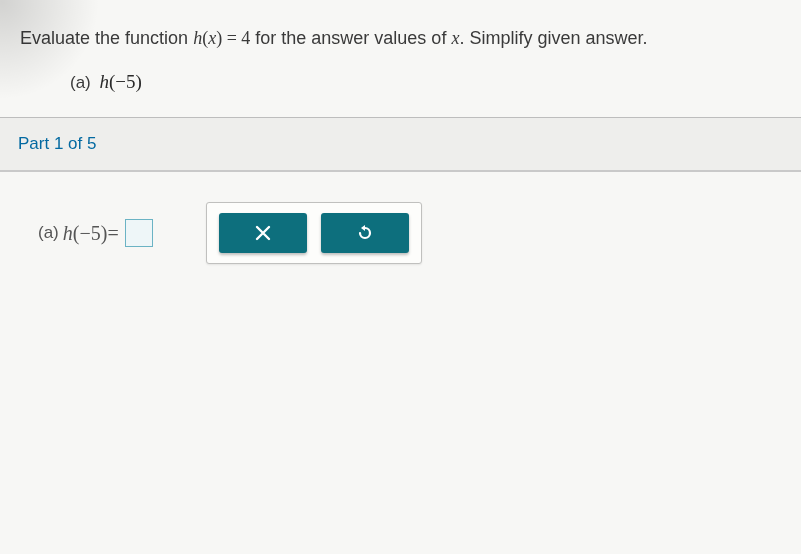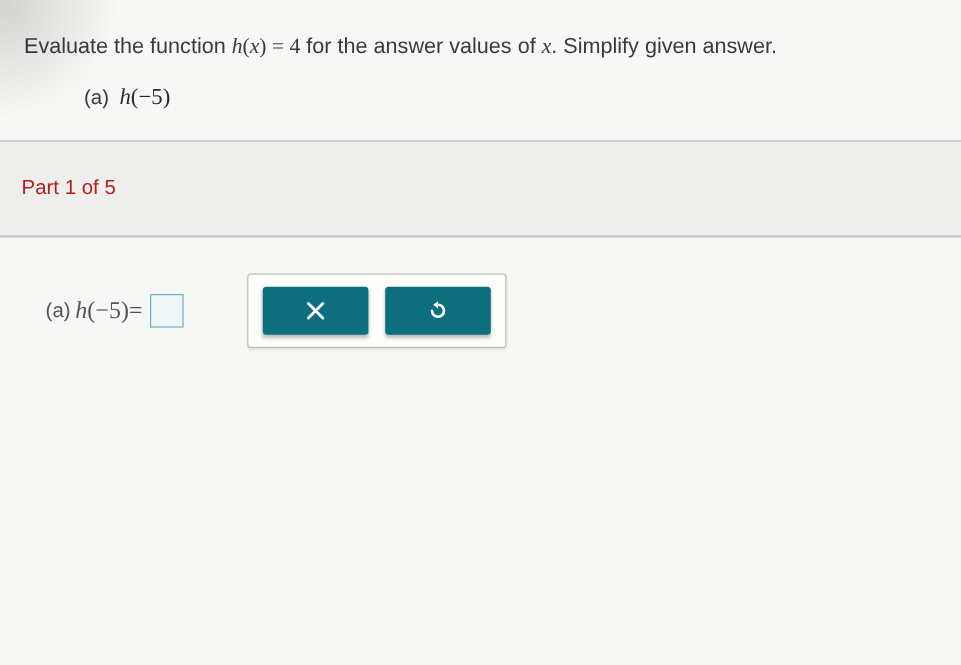--- a/index.html
+++ b/index.html
@@ -52,23 +52,23 @@
       margin-left: 30px;
       vertical-align: middle;
     }
     .cursor svg {
       display: block;
     }
     .part-header {
       border-top: 1px solid #bdbdbd;
       border-bottom: 2px solid #c9c9c9;
       background: #eeeeec;
-      padding: 29px 18px;
+      padding: 16px 18px;
       font-size: 17px;
-      color: #b91c1c;
+      color: #0369a1;
       margin-top: 10px;
     }
     .answer-row {
       display: flex;
       align-items: center;
       padding: 30px 18px 0 38px;
       gap: 8px;
     }
     .answer-expr {
       font-family: 'Times New Roman', Times, serif;

